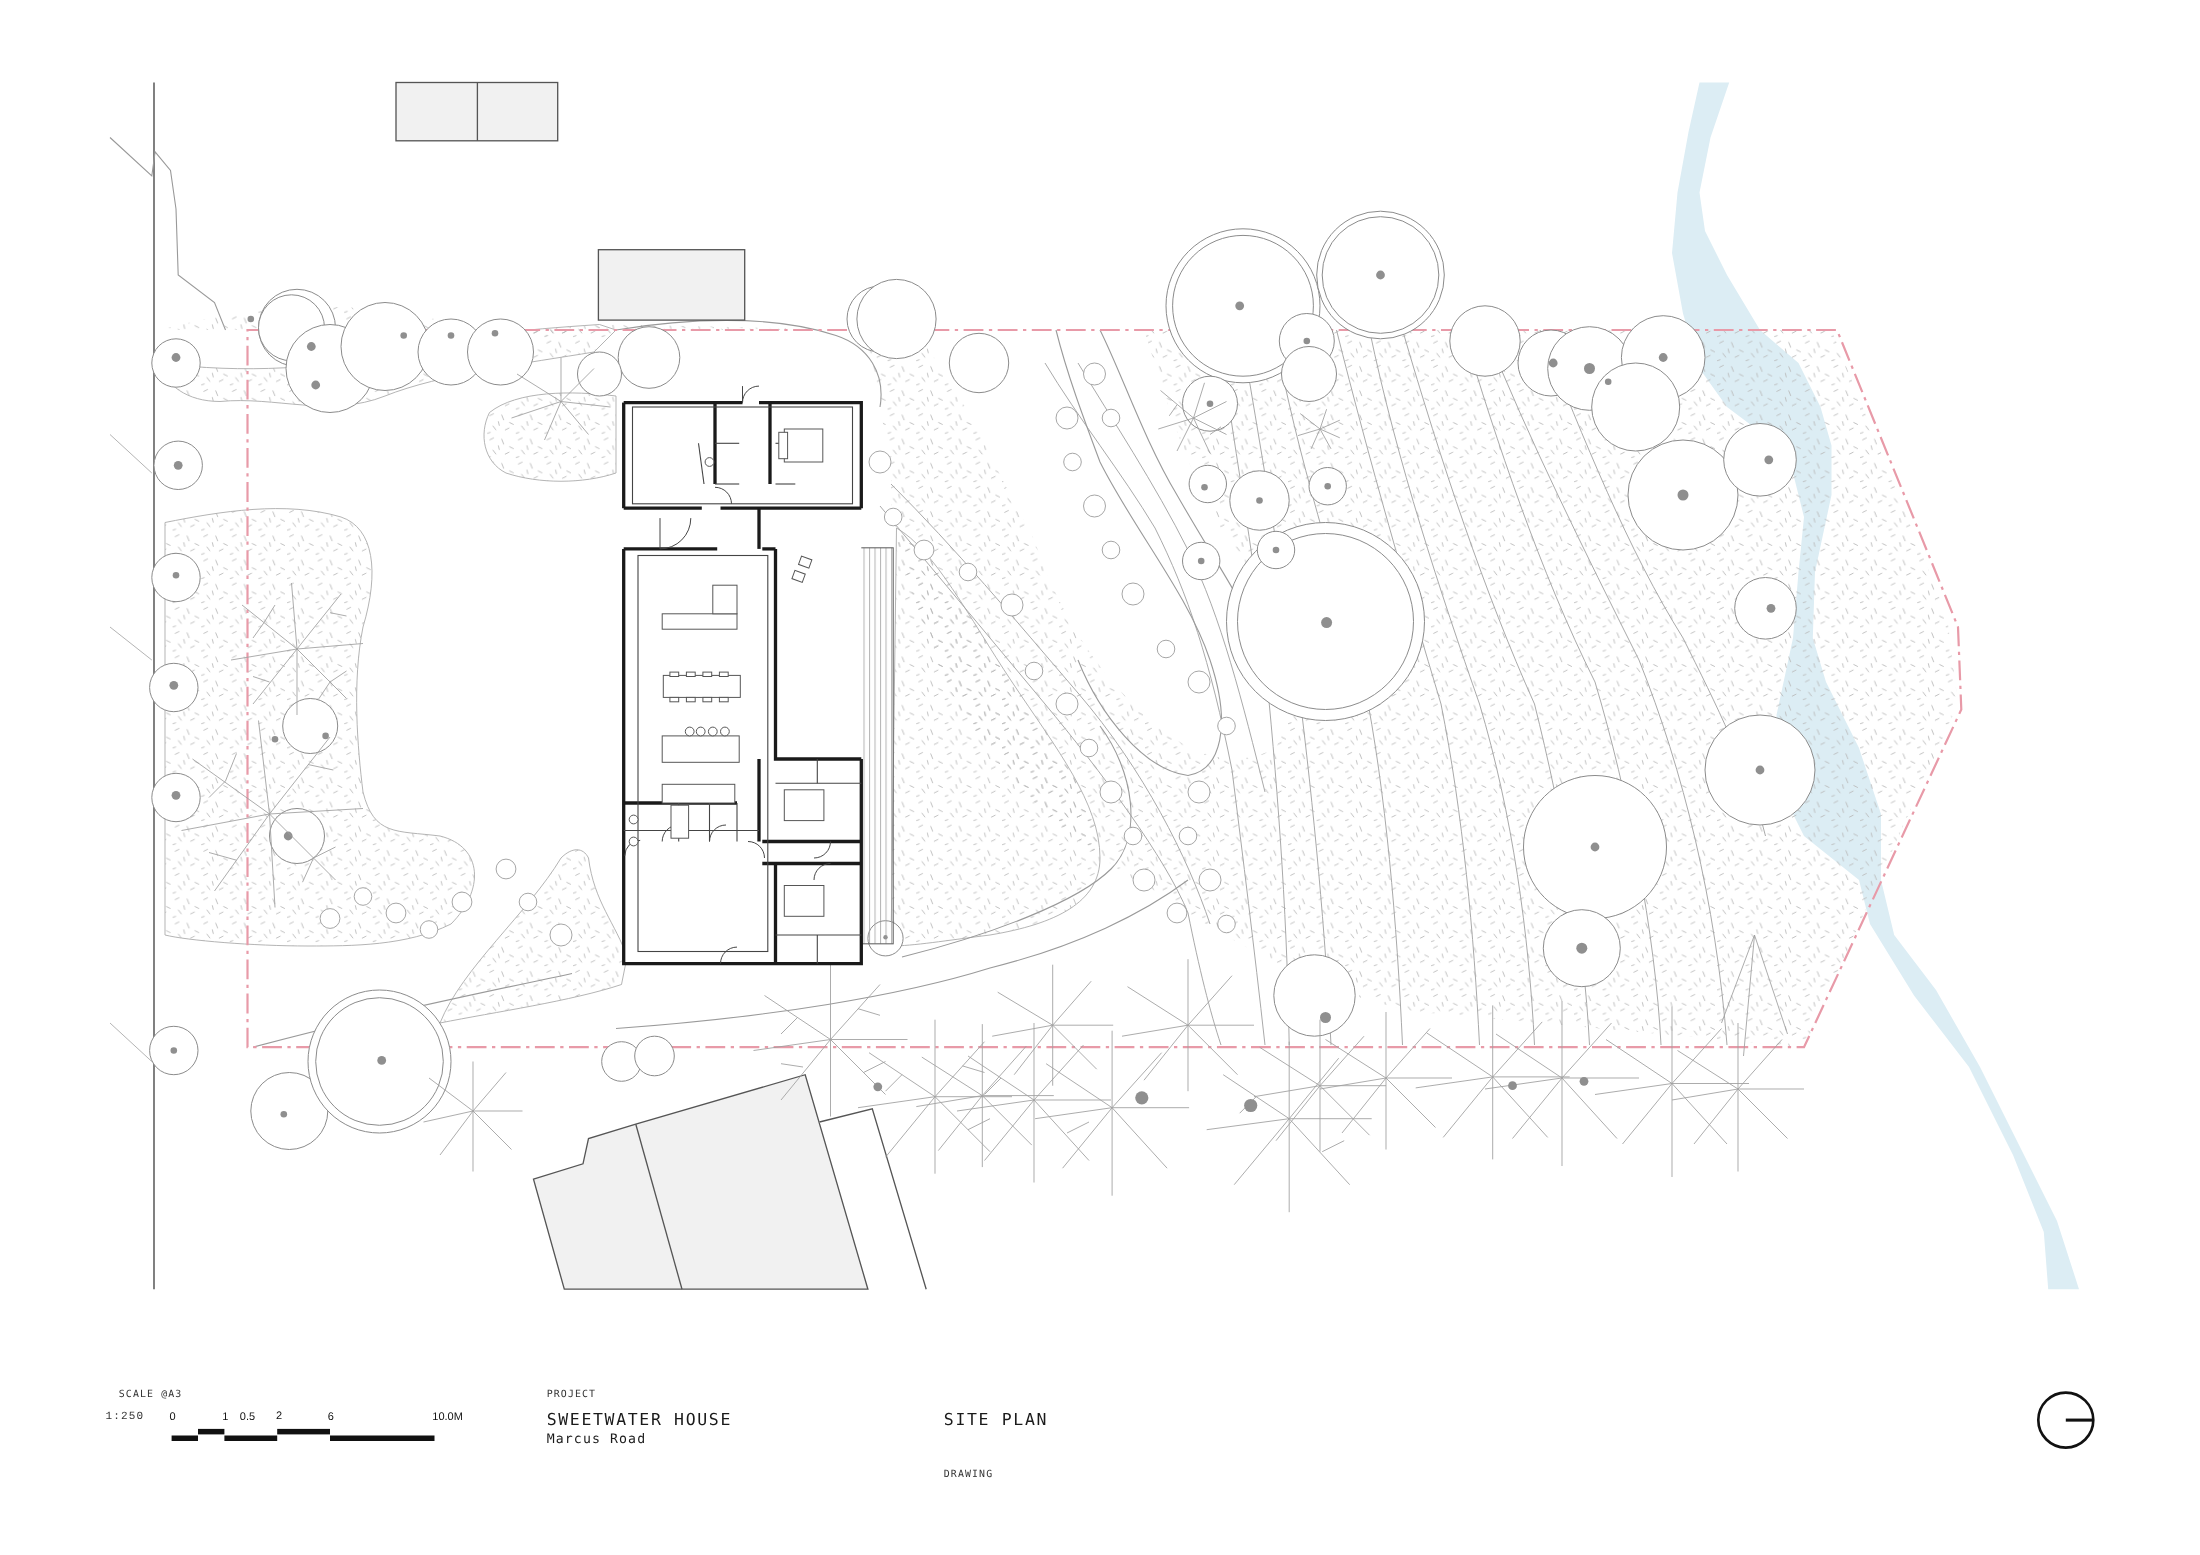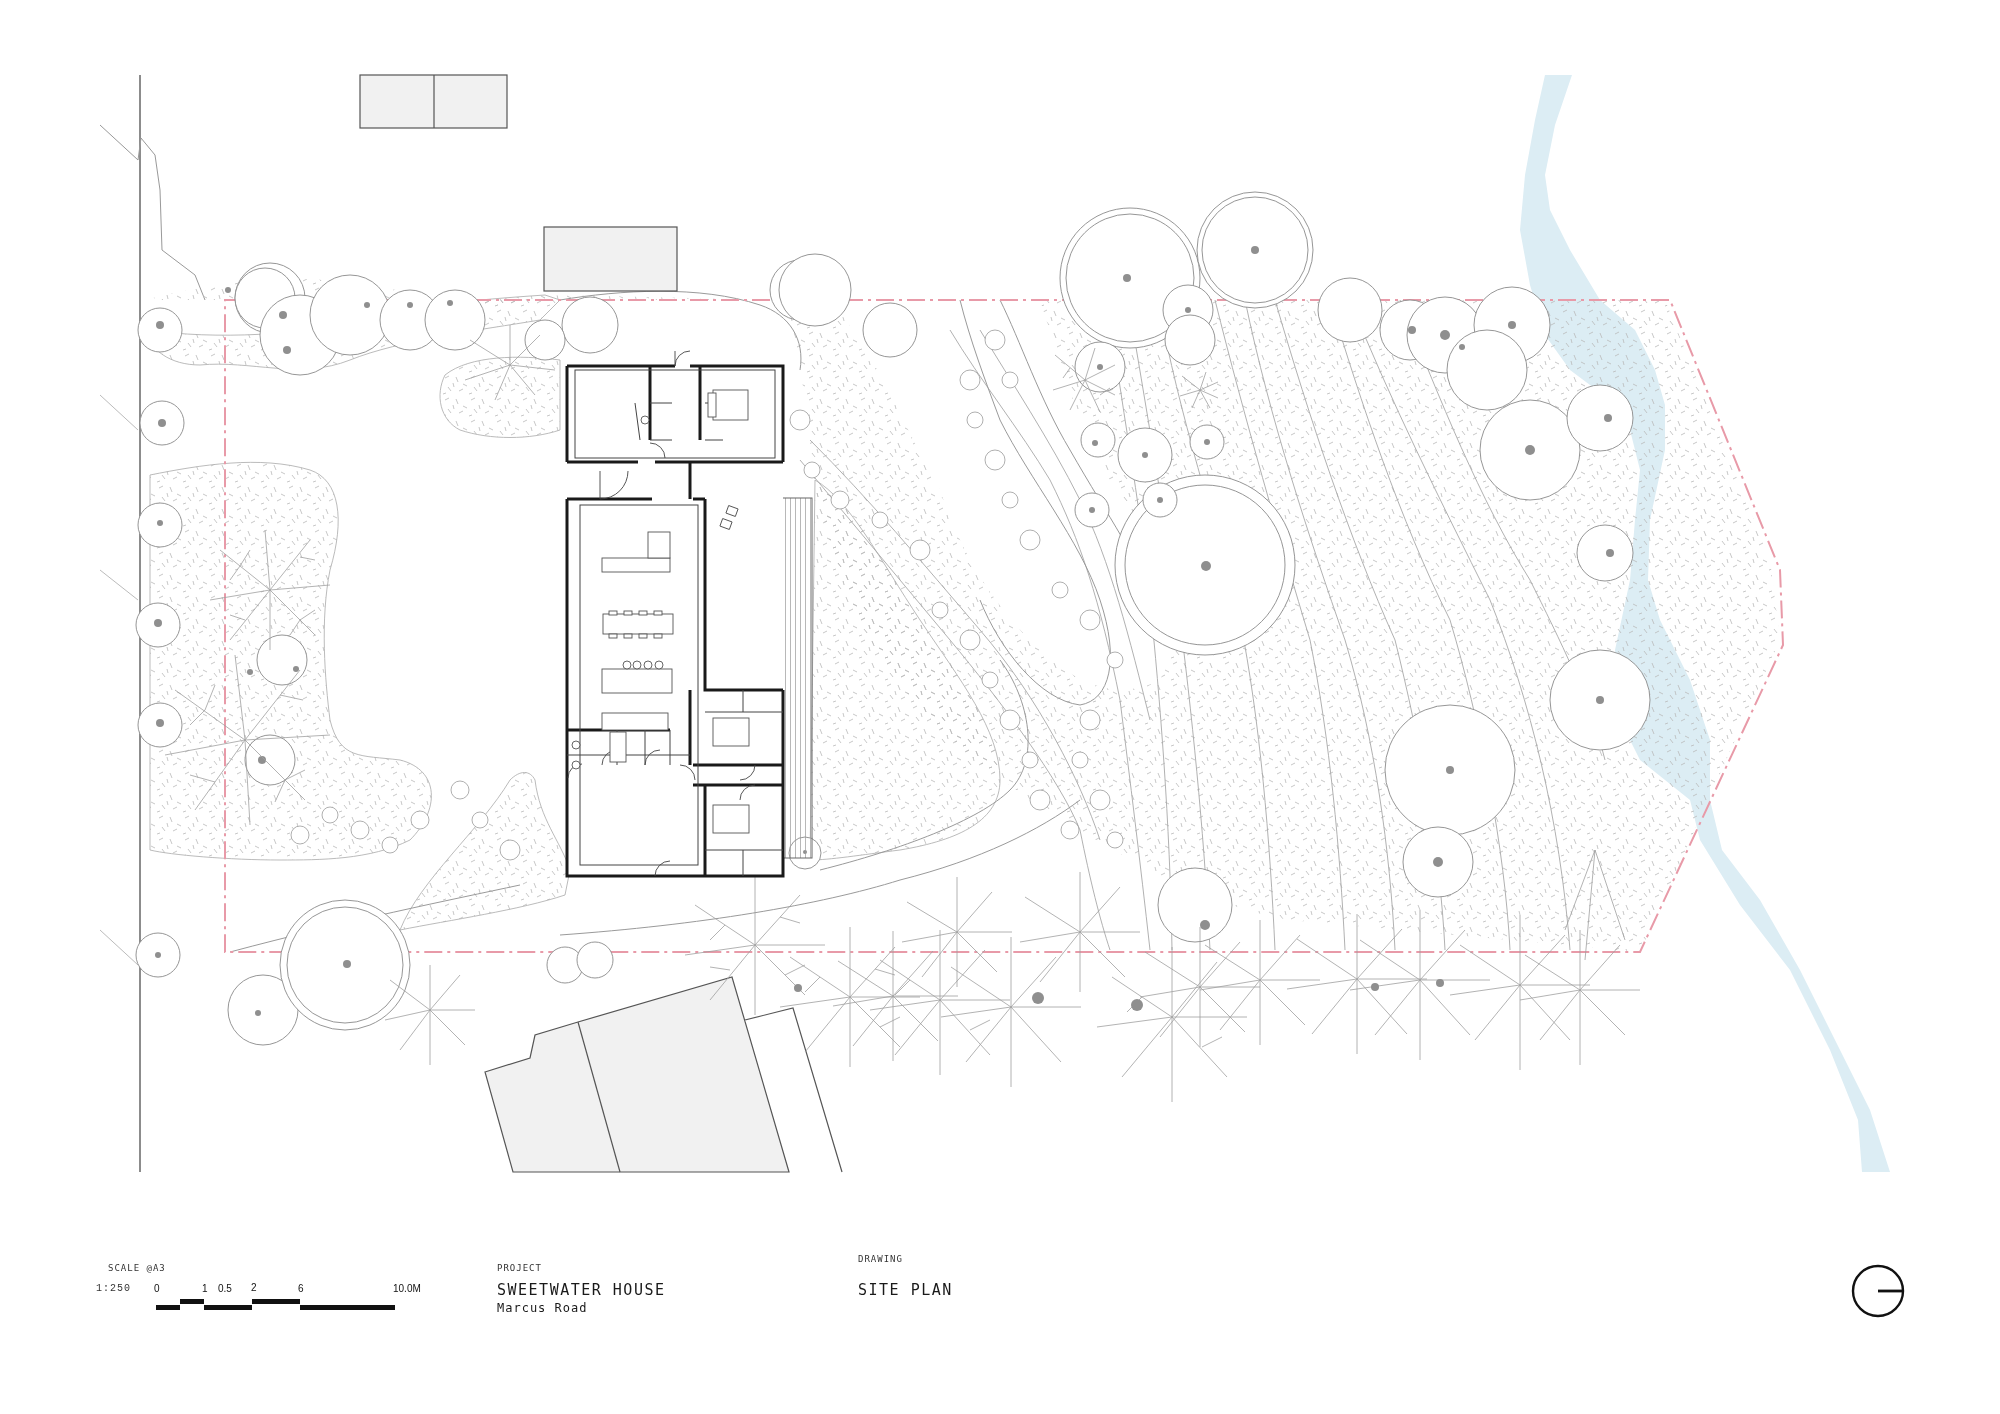--- a/index.html
+++ b/index.html
@@ -430,14 +430,14 @@
   <div class="bar" style="left:180px;top:1299px;width:24px;"></div>
   <div class="bar" style="left:204px;top:1305px;width:48px;"></div>
   <div class="bar" style="left:252px;top:1299px;width:48px;"></div>
   <div class="bar" style="left:300px;top:1305px;width:95px;"></div>
 </div>
 
 <div class="tb-label" style="left:497px;top:1263px;">PROJECT</div>
 <div class="tb-title" style="left:497px;top:1281px;">SWEETWATER HOUSE</div>
 <div class="tb-sub" style="left:497px;top:1301px;">Marcus Road</div>
 
-<div class="tb-label" style="left:858px;top:1254px;">DRAWING</div>
+<div class="tb-label" style="left:858px;top:1336px;">DRAWING</div>
 <div class="tb-title" style="left:858px;top:1281px;text-align:right;">SITE PLAN</div>
 
 </body></html>

